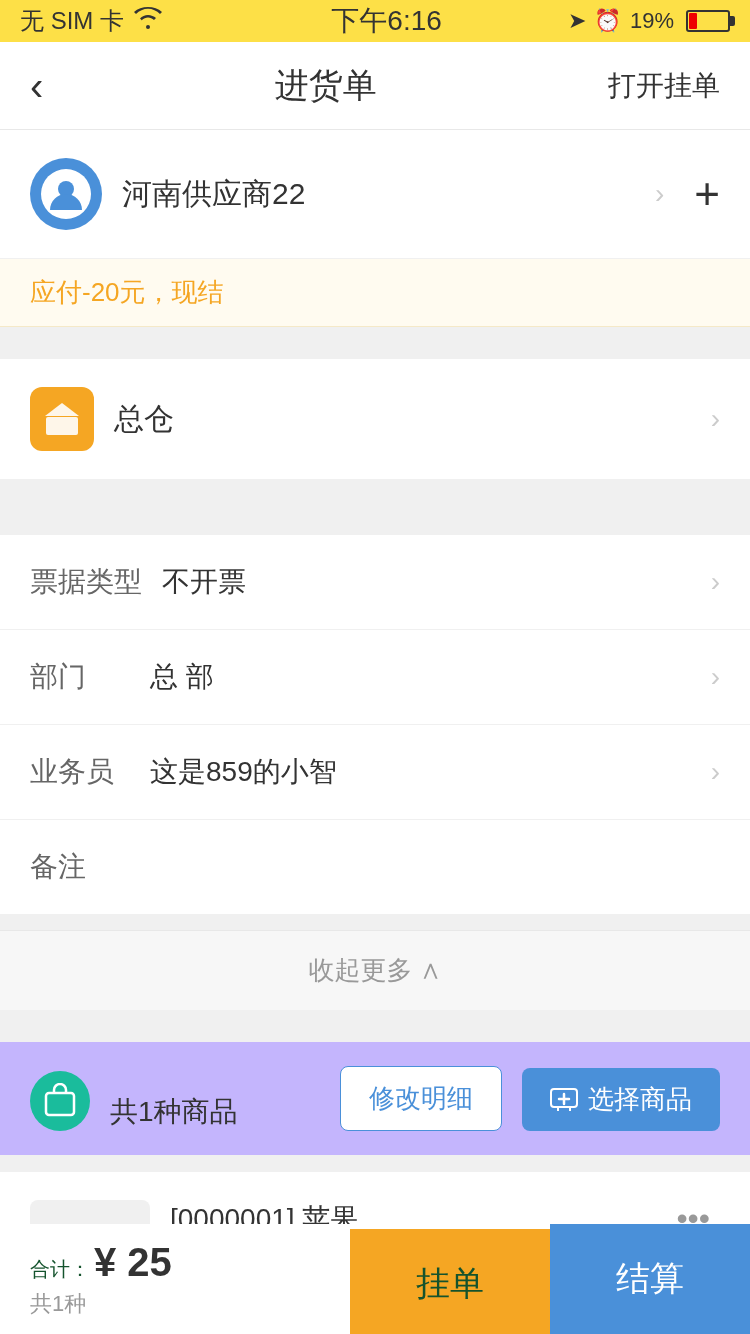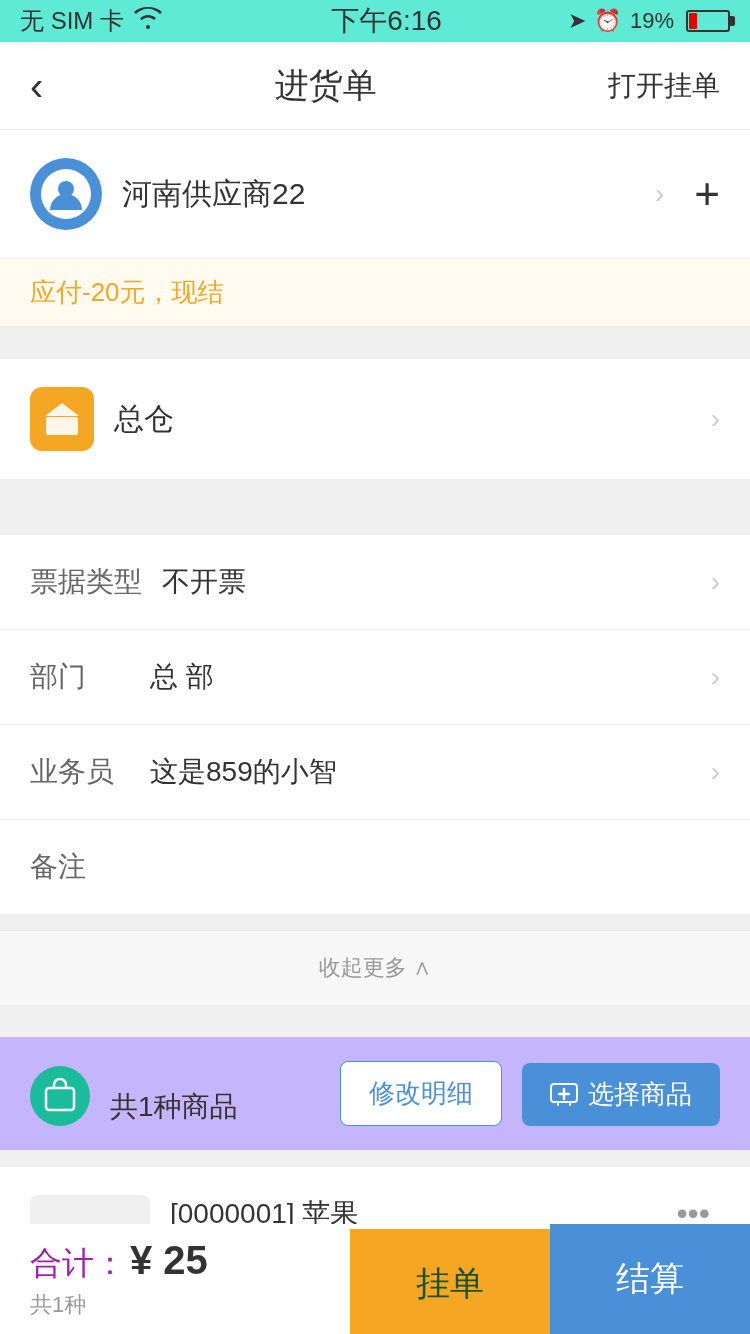--- a/index.html
+++ b/index.html
@@ -8,21 +8,21 @@
       font-family: -apple-system, "PingFang SC", "Helvetica Neue", sans-serif;
       background: #f0f0f0;
       width: 750px;
       min-height: 1334px;
       font-size: 28px;
       color: #333;
     }
     
     .status-bar {
       height: 42px;
-      background: #5eead4;
+      background: #fde047;
       display: flex;
       align-items: center;
       justify-content: space-between;
       padding: 12px 20px;
       font-size: 24px;
       color: #333;
     }
     .status-left { display: flex; align-items: center; gap: 10px; }
     .status-center { font-size: 28px; font-weight: 500; margin-left: 43px; }
     .status-right { display: flex; align-items: center; gap: 8px; font-size: 22px; }
@@ -201,21 +201,21 @@
     .form-section {
       background: #fff;
       margin-top: 16px;
     }
 
     
     .collapse-bar {
       background: #f7f7f7;
       text-align: center;
       padding: 22px;
-      font-size: 22px;
+      font-size: 26px;
       color: #999;
       border-top: 1px solid #e8e8e8;
       margin-top: 16px;
     }
 
     
     .products-header {
       background: #c4b5fd;
       display: flex;
       align-items: flex-end;
@@ -491,20 +491,20 @@
       </div>
     </div>
     <span class="product-more">•••</span>
   </div>
 
 </div>
 
 <div class="footer">
   <div class="footer-total">
     <div style="display:flex; align-items:baseline; gap:4px;">
-      <span style="font-size:32px;color:#a21caf;">合计：</span>
+      <span style="font-size:20px;color:#14532d;">合计：</span>
       <span class="footer-total-amount">¥ 25</span>
     </div>
     <div class="footer-total-sub">共1种</div>
   </div>
   <div class="footer-btn footer-btn-hang">挂单</div>
   <div class="footer-btn footer-btn-pay">结算</div>
 </div>
 
 </body></html>

